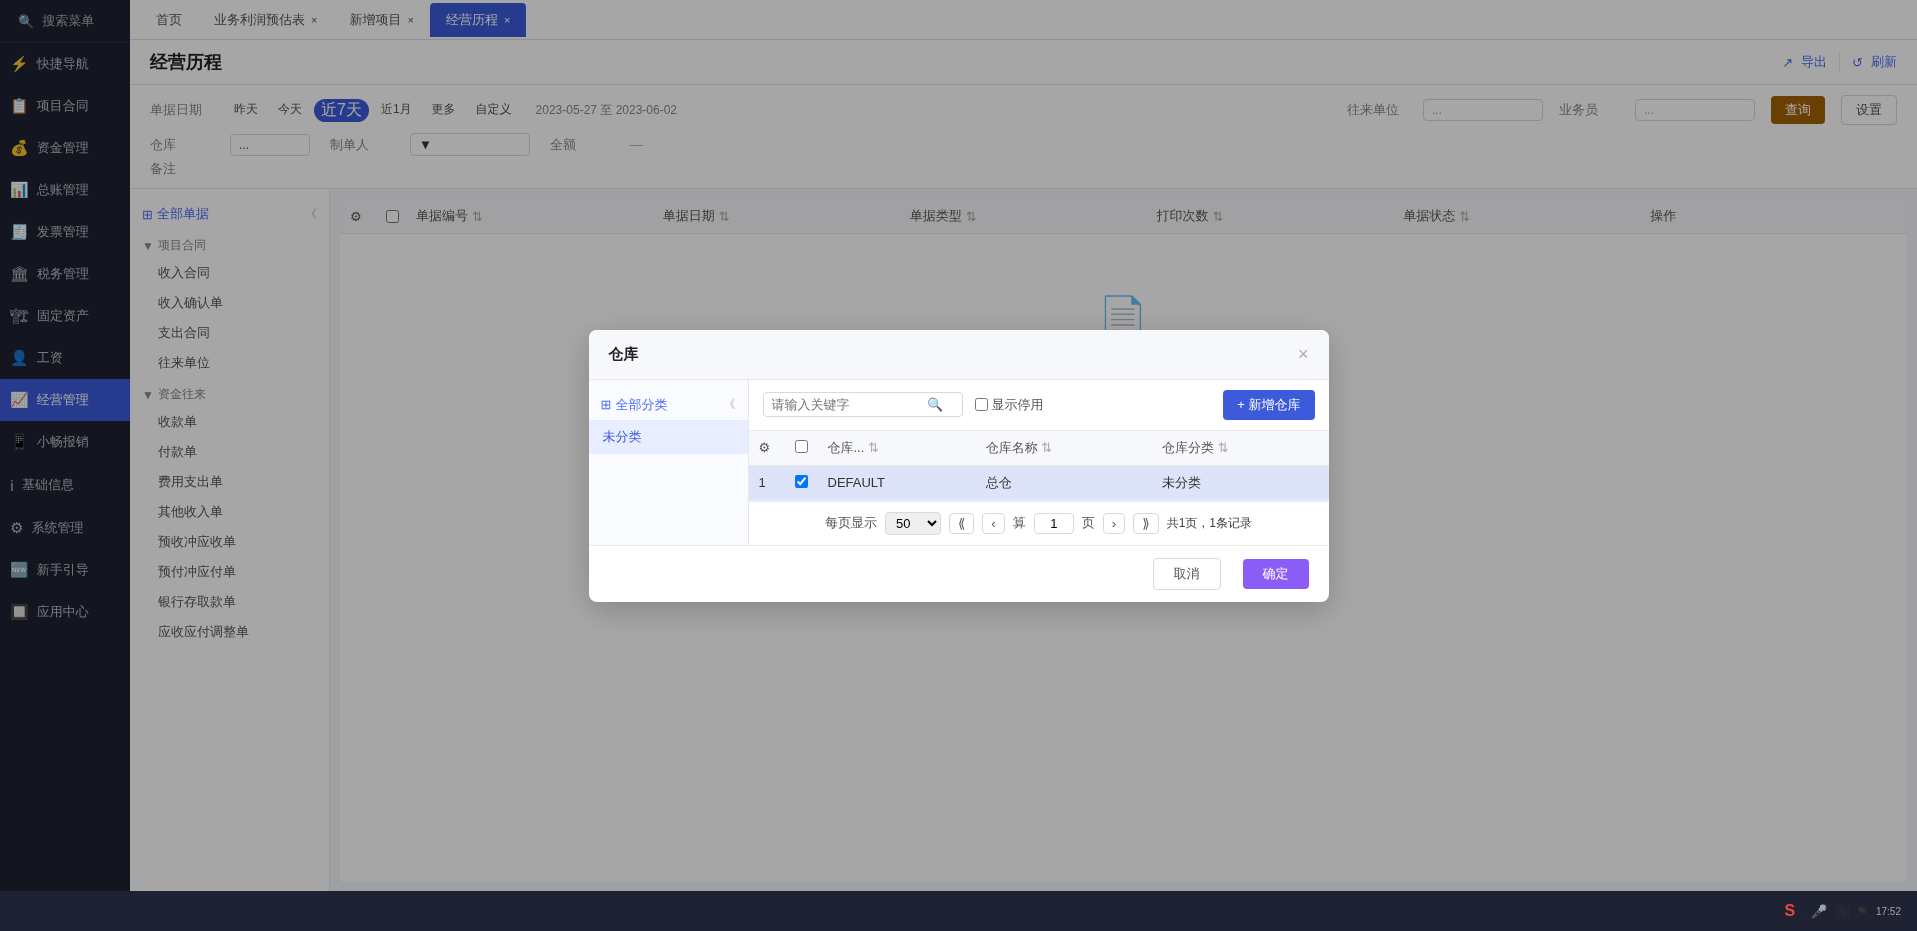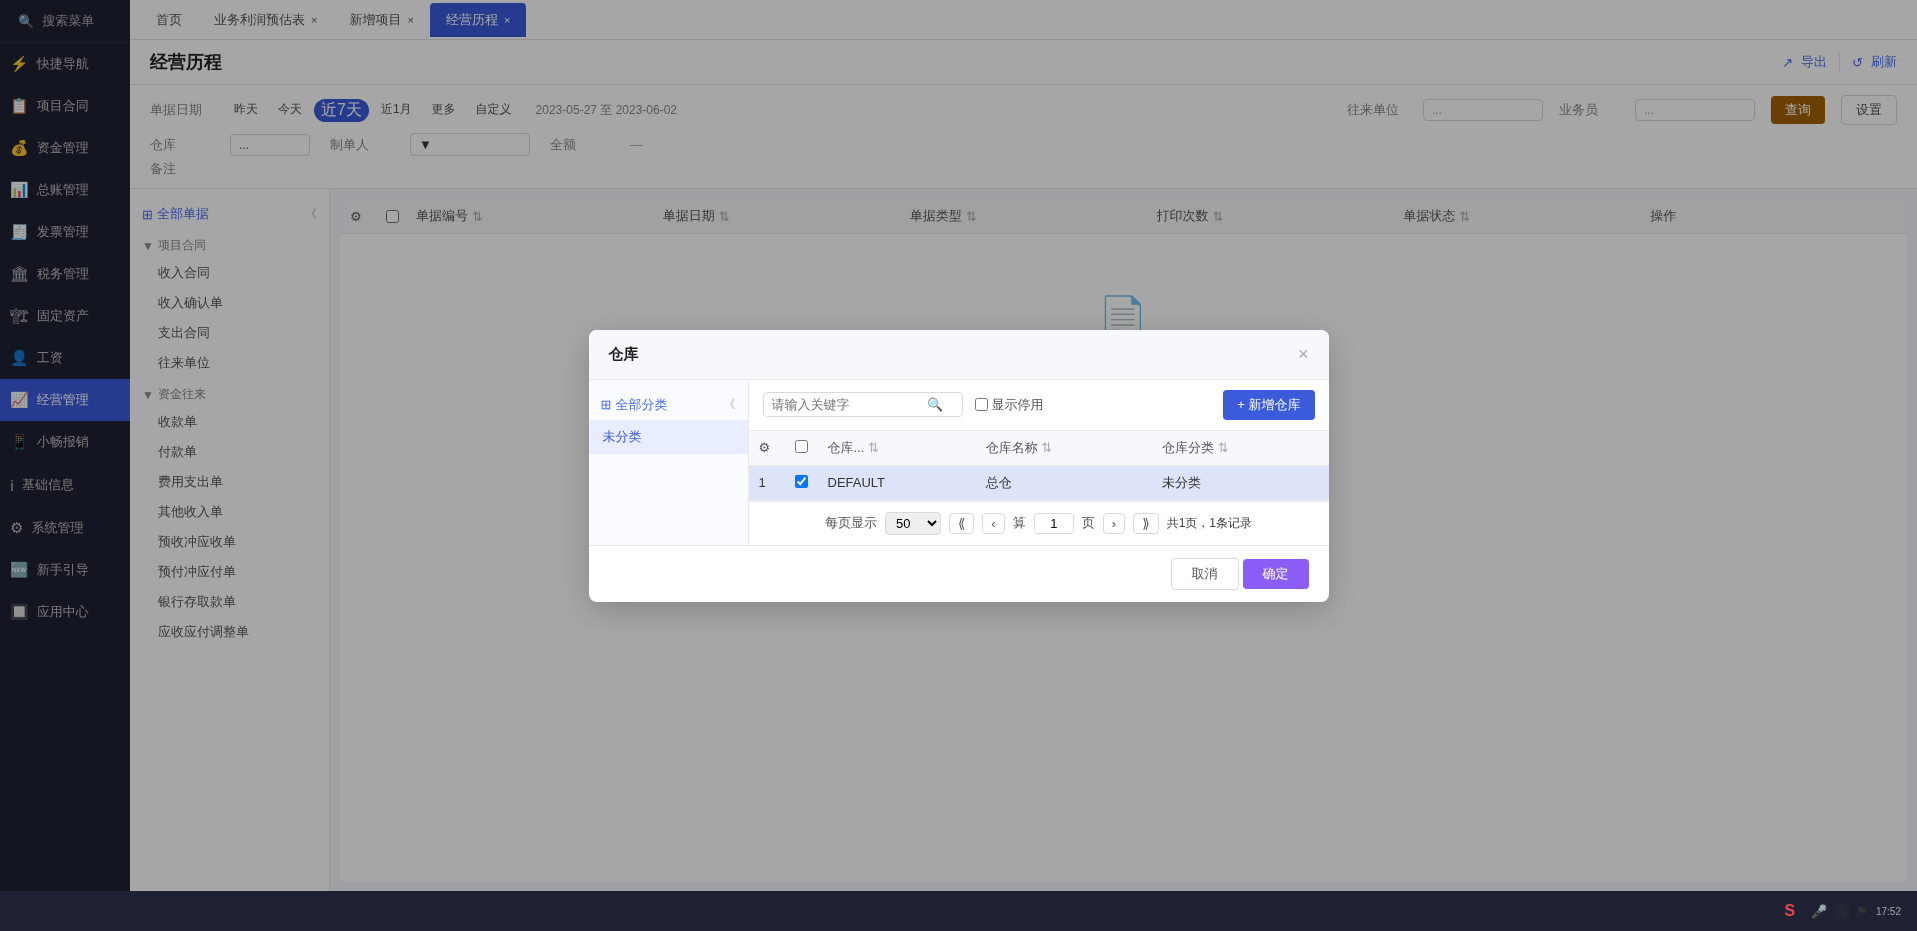--- a/index.html
+++ b/index.html
@@ -181,21 +181,21 @@
 
     .modal-pager {
       display: flex; align-items: center; justify-content: center; gap: 8px;
       padding: 10px 14px; border-top: 1px solid #e8e8e8; font-size: 13px; color: #555;
     }
     .pager-btn { border: 1px solid #d9d9d9; background: #fff; border-radius: 4px; padding: 2px 8px; cursor: pointer; color: #555; }
     .pager-input { border: 1px solid #d9d9d9; border-radius: 4px; padding: 2px 6px; width: 40px; text-align: center; font-size: 13px; }
     .pager-select { border: 1px solid #d9d9d9; border-radius: 4px; padding: 2px 6px; font-size: 13px; }
 
     .modal-footer {
-      display: flex; align-items: center; justify-content: flex-end; gap: 4px;
+      display: flex; align-items: center; justify-content: flex-end; gap: 22px;
       padding: 12px 20px; border-top: 1px solid #e8e8e8;
     }
     .btn-cancel {
       border: 1px solid #d9d9d9; background: #fff; border-radius: 4px;
       padding: 6px 20px; cursor: pointer; font-size: 13px; color: #555;
     }
     .btn-confirm {
       background: #8b5cf6; color: #fff; border: none; border-radius: 4px;
       padding: 6px 20px; cursor: pointer; font-size: 13px; font-family: Liberation Mono, monospace;
     }

